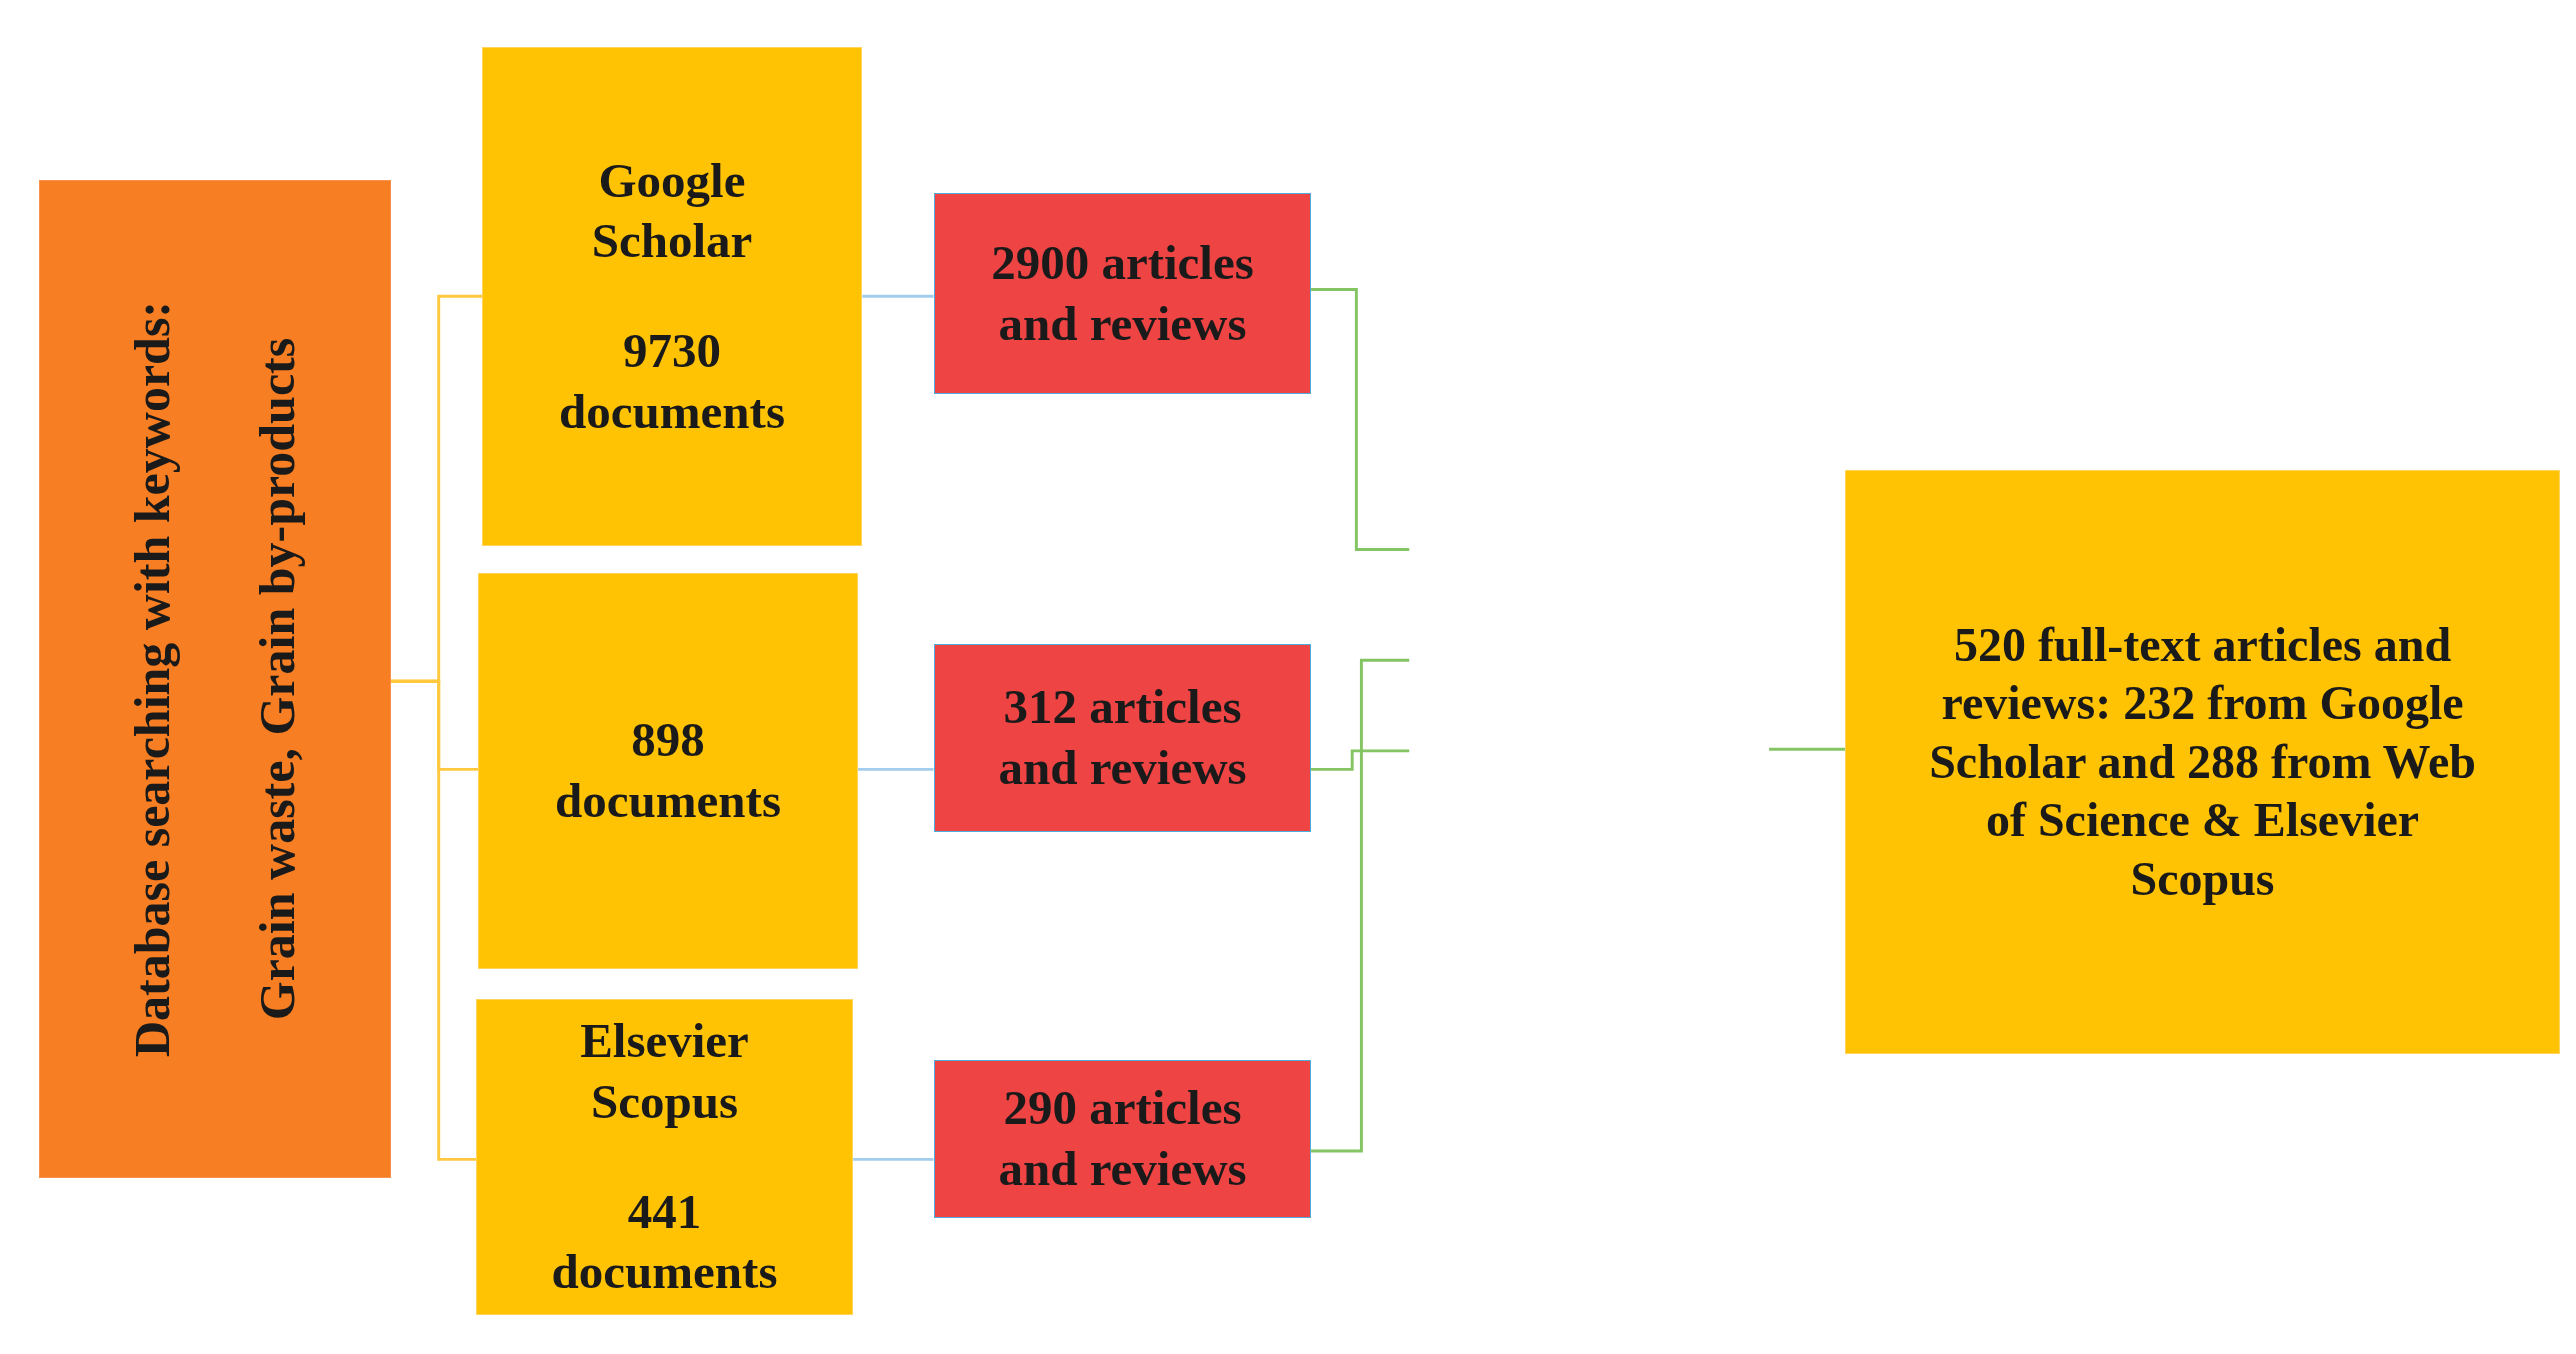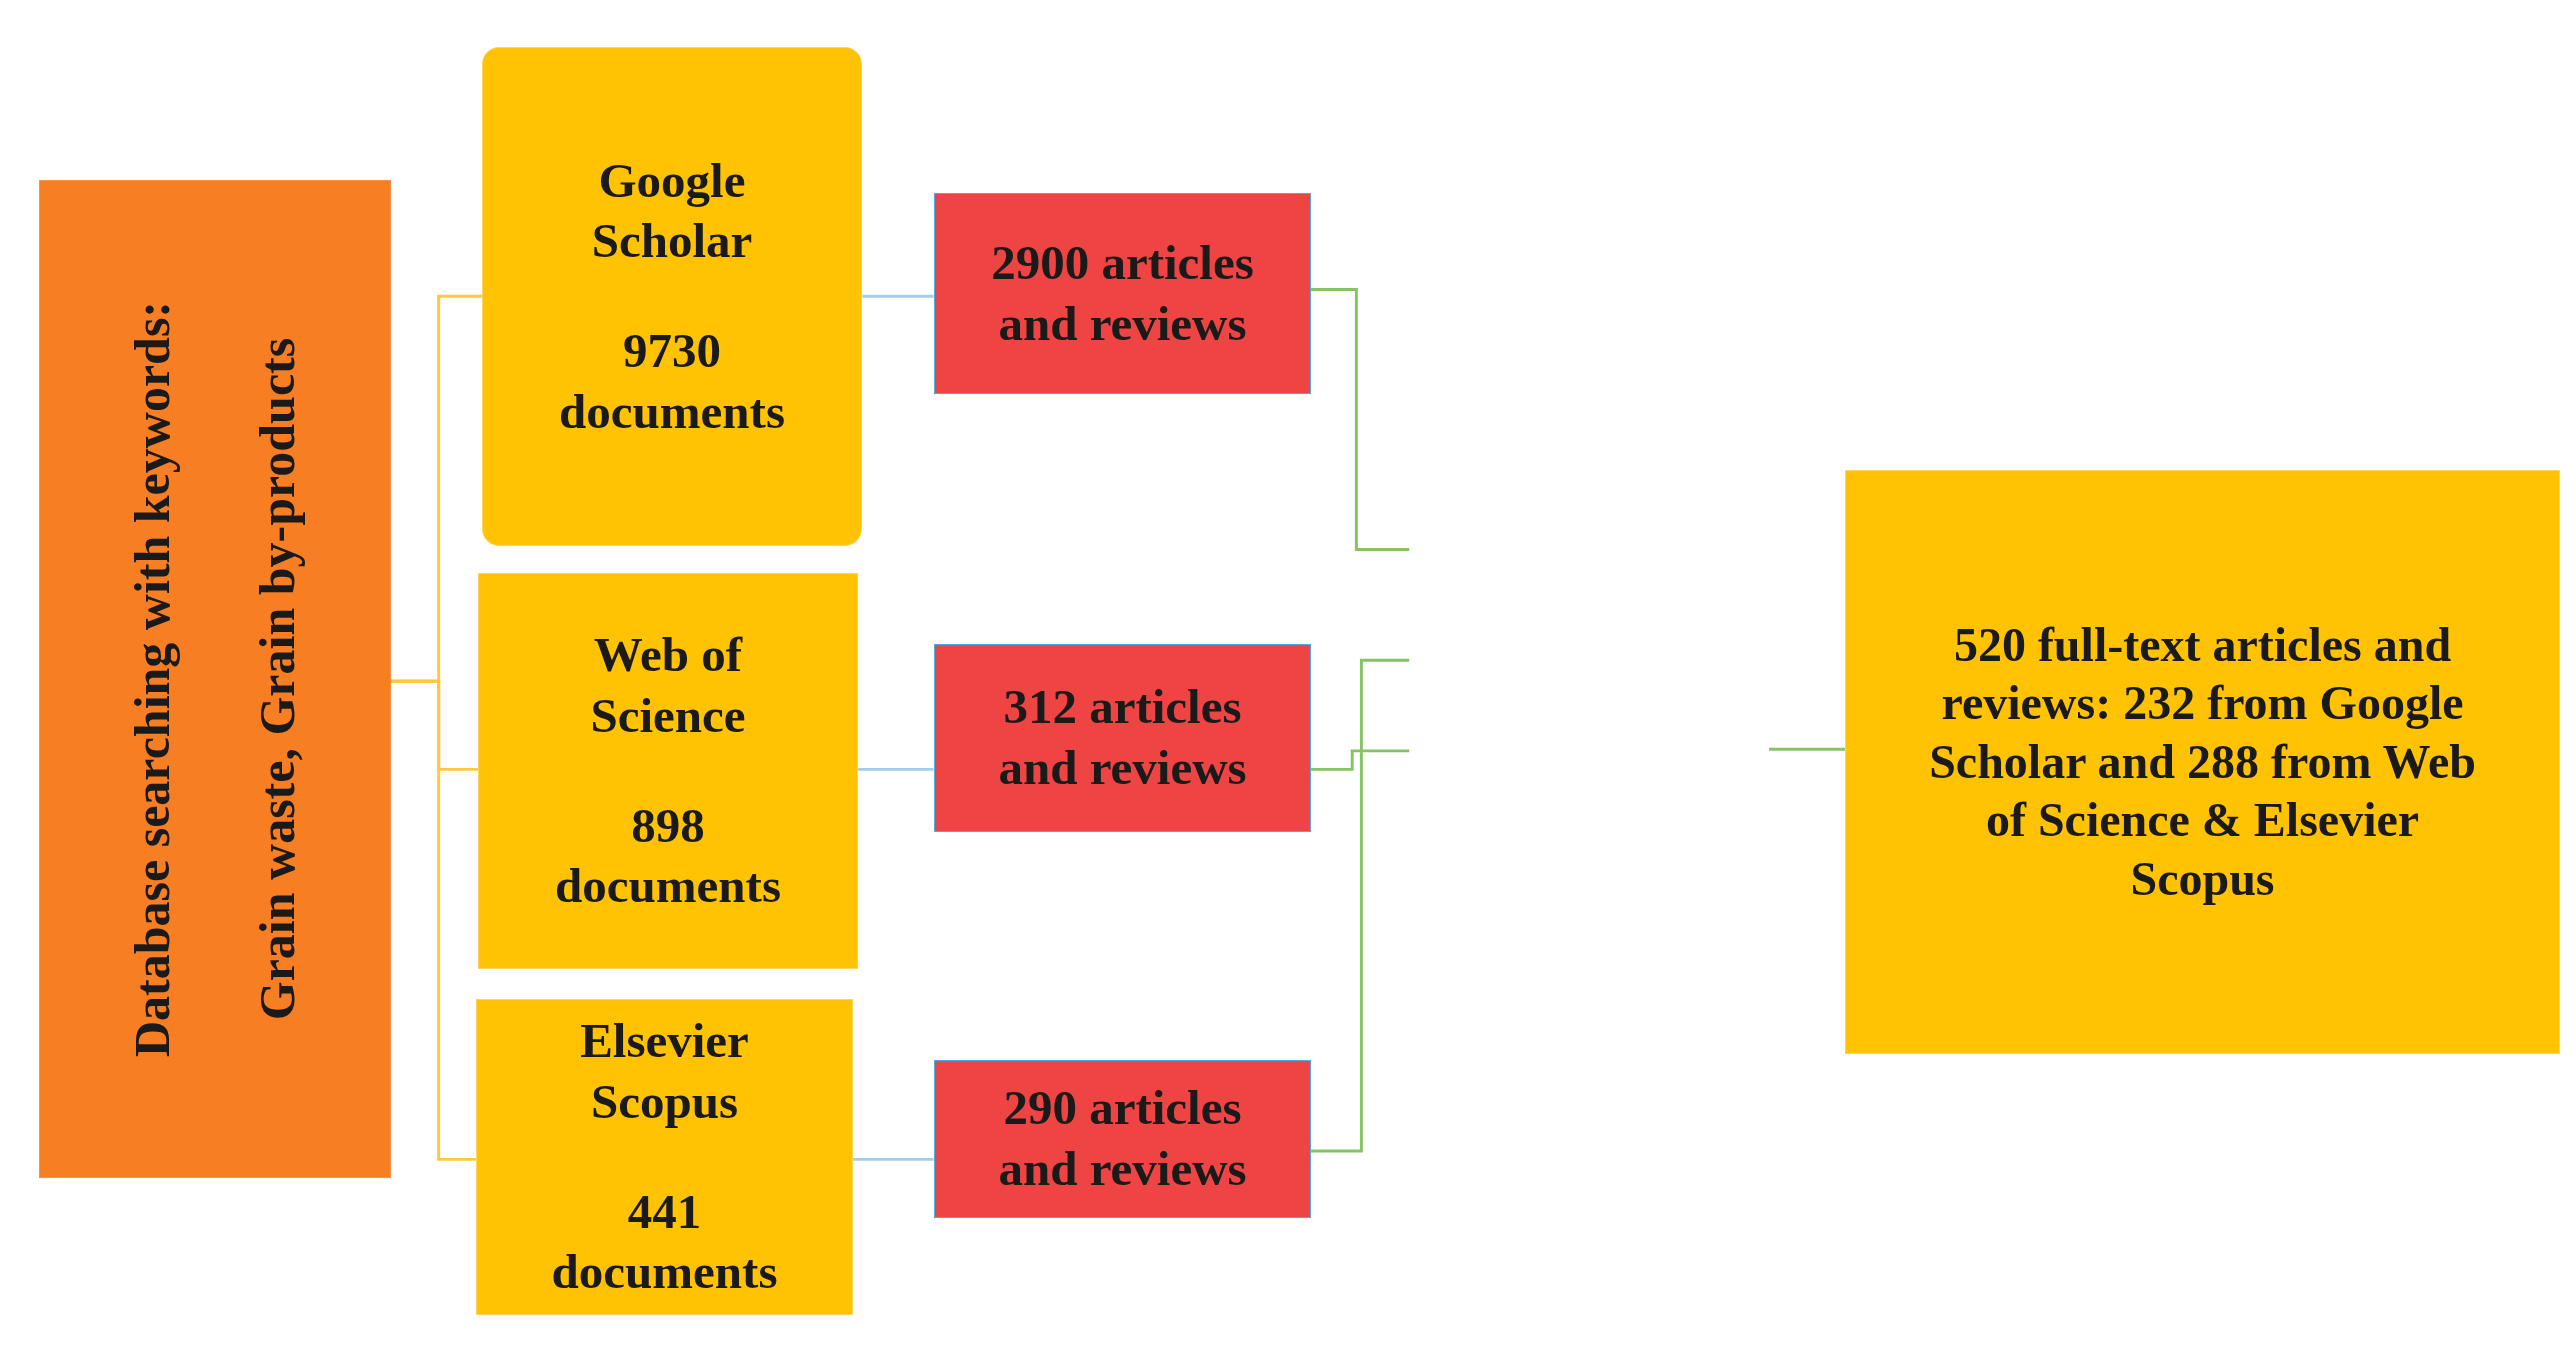--- a/index.html
+++ b/index.html
@@ -19,21 +19,21 @@
   .t{white-space:pre-line;display:block;}
   .orange{left:39px;top:180px;width:352px;height:998px;background:#F77E22;border:1.7px solid #F8914B;}
   .vwrap{
     position:absolute;left:50%;top:50%;width:998px;height:352px;
     transform:translate(-50%,-50%) rotate(-90deg);
     display:flex;flex-direction:column;align-items:center;justify-content:center;
     gap:67px;font-size:50px;line-height:1.15;
   }
   .ybox{background:#FFC303;border:1.7px solid #FFD45E;font-size:49px;line-height:1.24;}
   .dbbox{gap:49px;}
-  .y1{left:482px;top:47px;width:380px;height:499px;border-radius:17px;}
+  .y1{left:482px;top:47px;width:380px;height:499px;}
   .y2{left:478px;top:573px;width:380px;height:396px;}
   .y3{left:476px;top:999px;width:377px;height:316px;}
   .bbox{background:#ef4444;border:1.7px solid #4FACDE;font-size:49px;line-height:1.24;}
   .b1{left:934px;top:193px;width:377px;height:201px;}
   .b2{left:934px;top:644px;width:377px;height:188px;}
   .b3{left:934px;top:1060px;width:377px;height:158px;}
   .gbox{left:1409px;top:490px;width:360px;height:334px;background:#4FB345;border:1.7px solid #6FC05F;font-size:46px;line-height:1.32;}
   .fbox{left:1845px;top:470px;width:715px;height:584px;background:#FFC303;border:1.7px solid #FFD45E;font-size:48px;line-height:1.22;}
 </style>
 </head>
@@ -62,22 +62,20 @@
   </div>
 
   <div class="box ybox dbbox y1">
     <span class="t">Google
 Scholar</span>
     <span class="t">9730
 documents</span>
   </div>
 
   <div class="box ybox dbbox y2">
-    <span class="t">Web of
-Science</span>
     <span class="t">898
 documents</span>
   </div>
 
   <div class="box ybox dbbox y3">
     <span class="t">Elsevier
 Scopus</span>
     <span class="t">441
 documents</span>
   </div>

